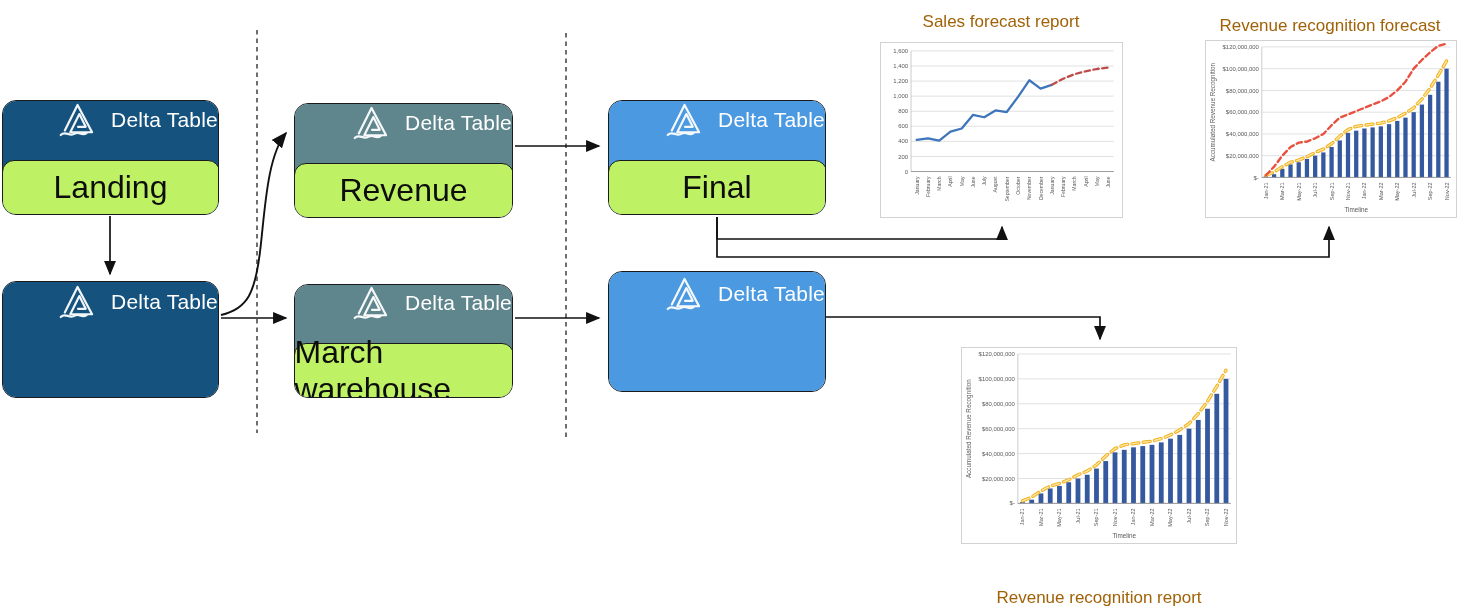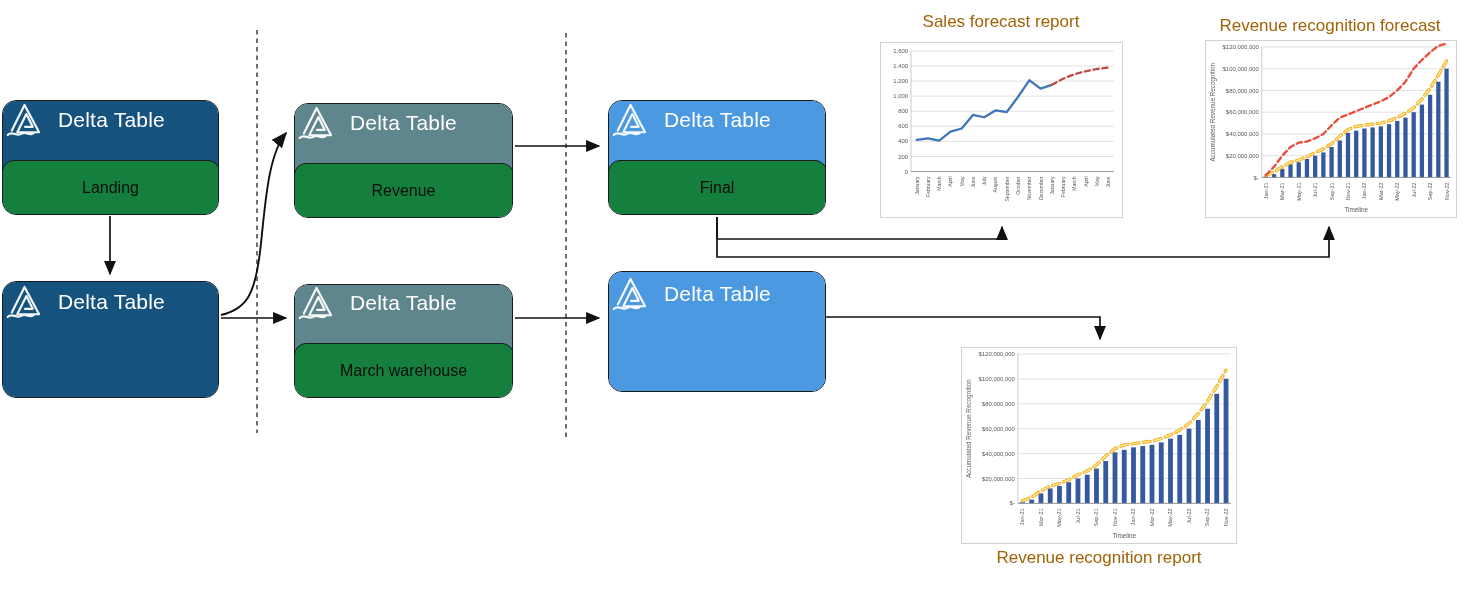--- a/index.html
+++ b/index.html
@@ -1,26 +1,26 @@
 <!DOCTYPE html>
 <html><head>
 <meta charset="utf-8">
 <style>
   html,body{margin:0;padding:0;background:#fff;}
   .stage{position:relative;width:1465px;height:608px;background:#fff;overflow:hidden;
          font-family:"Liberation Sans",sans-serif;}
   
   .dtable{position:absolute;border:1.8px solid #1b1b1b;border-radius:14px;overflow:hidden;box-sizing:border-box;}
-  .dt-header{position:absolute;inset:0;display:flex;align-items:center;justify-content:flex-start;gap:11px;
+  .dt-header{position:absolute;inset:0;display:flex;align-items:center;justify-content:flex-end;gap:11px;
              padding-bottom:76px;box-sizing:border-box;}
   .dt-logo{width:44px;height:40px;flex:0 0 auto;}
   .dt-title{color:#ffffff;font-size:21px;letter-spacing:.2px;}
-  .dt-label{position:absolute;left:-1.5px;right:-1.5px;bottom:-1.5px;height:56px;background:#15803d;
+  .dt-label{position:absolute;left:-1.5px;right:-1.5px;bottom:-1.5px;height:56px;background:#bef264;
             border:1.8px solid #1b1b1b;border-radius:12px;display:flex;align-items:center;justify-content:center;
-            font-size:16px;color:#0d0d0d;box-sizing:border-box;}
+            font-size:32px;color:#0d0d0d;box-sizing:border-box;}
   
   .chart{position:absolute;background:#fff;border:1px solid #d2d2d2;box-sizing:border-box;}
   .chart-title{position:absolute;text-align:center;font-size:17px;color:#a16207;white-space:nowrap;}
   .overlay{position:absolute;left:0;top:0;pointer-events:none;}
 </style>
 </head>
 <body>
 
 <div class="stage">
 
@@ -287,15 +287,15 @@
       <text transform="translate(212.2391304347826,162) rotate(-90)" text-anchor="end" font-size="5.6" fill="#595959">May-22</text>
       <text transform="translate(230.93478260869566,162) rotate(-90)" text-anchor="end" font-size="5.6" fill="#595959">Jul-22</text>
       <text transform="translate(249.6304347826087,162) rotate(-90)" text-anchor="end" font-size="5.6" fill="#595959">Sep-22</text>
       <text transform="translate(268.32608695652175,162) rotate(-90)" text-anchor="end" font-size="5.6" fill="#595959">Nov-22</text>
       <path d="M60.7 154.5 L70.0 150.7 L79.4 144.4 L88.7 139.4 L98.1 136.9 L107.4 133.1 L116.8 128.1 L126.1 124.3 L135.5 118.0 L144.8 109.2 L154.2 101.6 L163.5 97.9 L172.8 96.6 L182.2 95.3 L191.5 94.1 L200.9 91.6 L210.2 87.8 L219.6 82.8 L228.9 76.5 L238.3 66.4 L247.6 53.8 L257.0 38.7 L266.3 22.4 " fill="none" stroke="#F2B01E" stroke-width="3.4" stroke-dasharray="7 4.5" stroke-linecap="round" stroke-linejoin="round" clip-path="url(#pc2)"></path>
       <path d="M60.7 154.5 L70.0 150.7 L79.4 144.4 L88.7 139.4 L98.1 136.9 L107.4 133.1 L116.8 128.1 L126.1 124.3 L135.5 118.0 L144.8 109.2 L154.2 101.6 L163.5 97.9 L172.8 96.6 L182.2 95.3 L191.5 94.1 L200.9 91.6 L210.2 87.8 L219.6 82.8 L228.9 76.5 L238.3 66.4 L247.6 53.8 L257.0 38.7 L266.3 22.4 " fill="none" stroke="#FFE9A0" stroke-width="1.43" stroke-dasharray="7 4.5" stroke-linecap="round" clip-path="url(#pc2)"></path>
       <line x1="56" y1="157" x2="271" y2="157" stroke="#9c9c9c" stroke-width="0.9"></line>
       <text transform="translate(9,81.5) rotate(-90)" text-anchor="middle" font-size="6.4" fill="#595959">Accumulated Revenue Recognition</text>
       <text x="163.5" y="192" text-anchor="middle" font-size="6.4" fill="#595959">Timeline</text>
     </svg>
-  <div class="chart-title" style="left:951px;top:548px;width:296px">Revenue recognition report</div>
+  <div class="chart-title" style="left:951px;top:588px;width:296px">Revenue recognition report</div>
 
 </div>
 
 </body></html>

